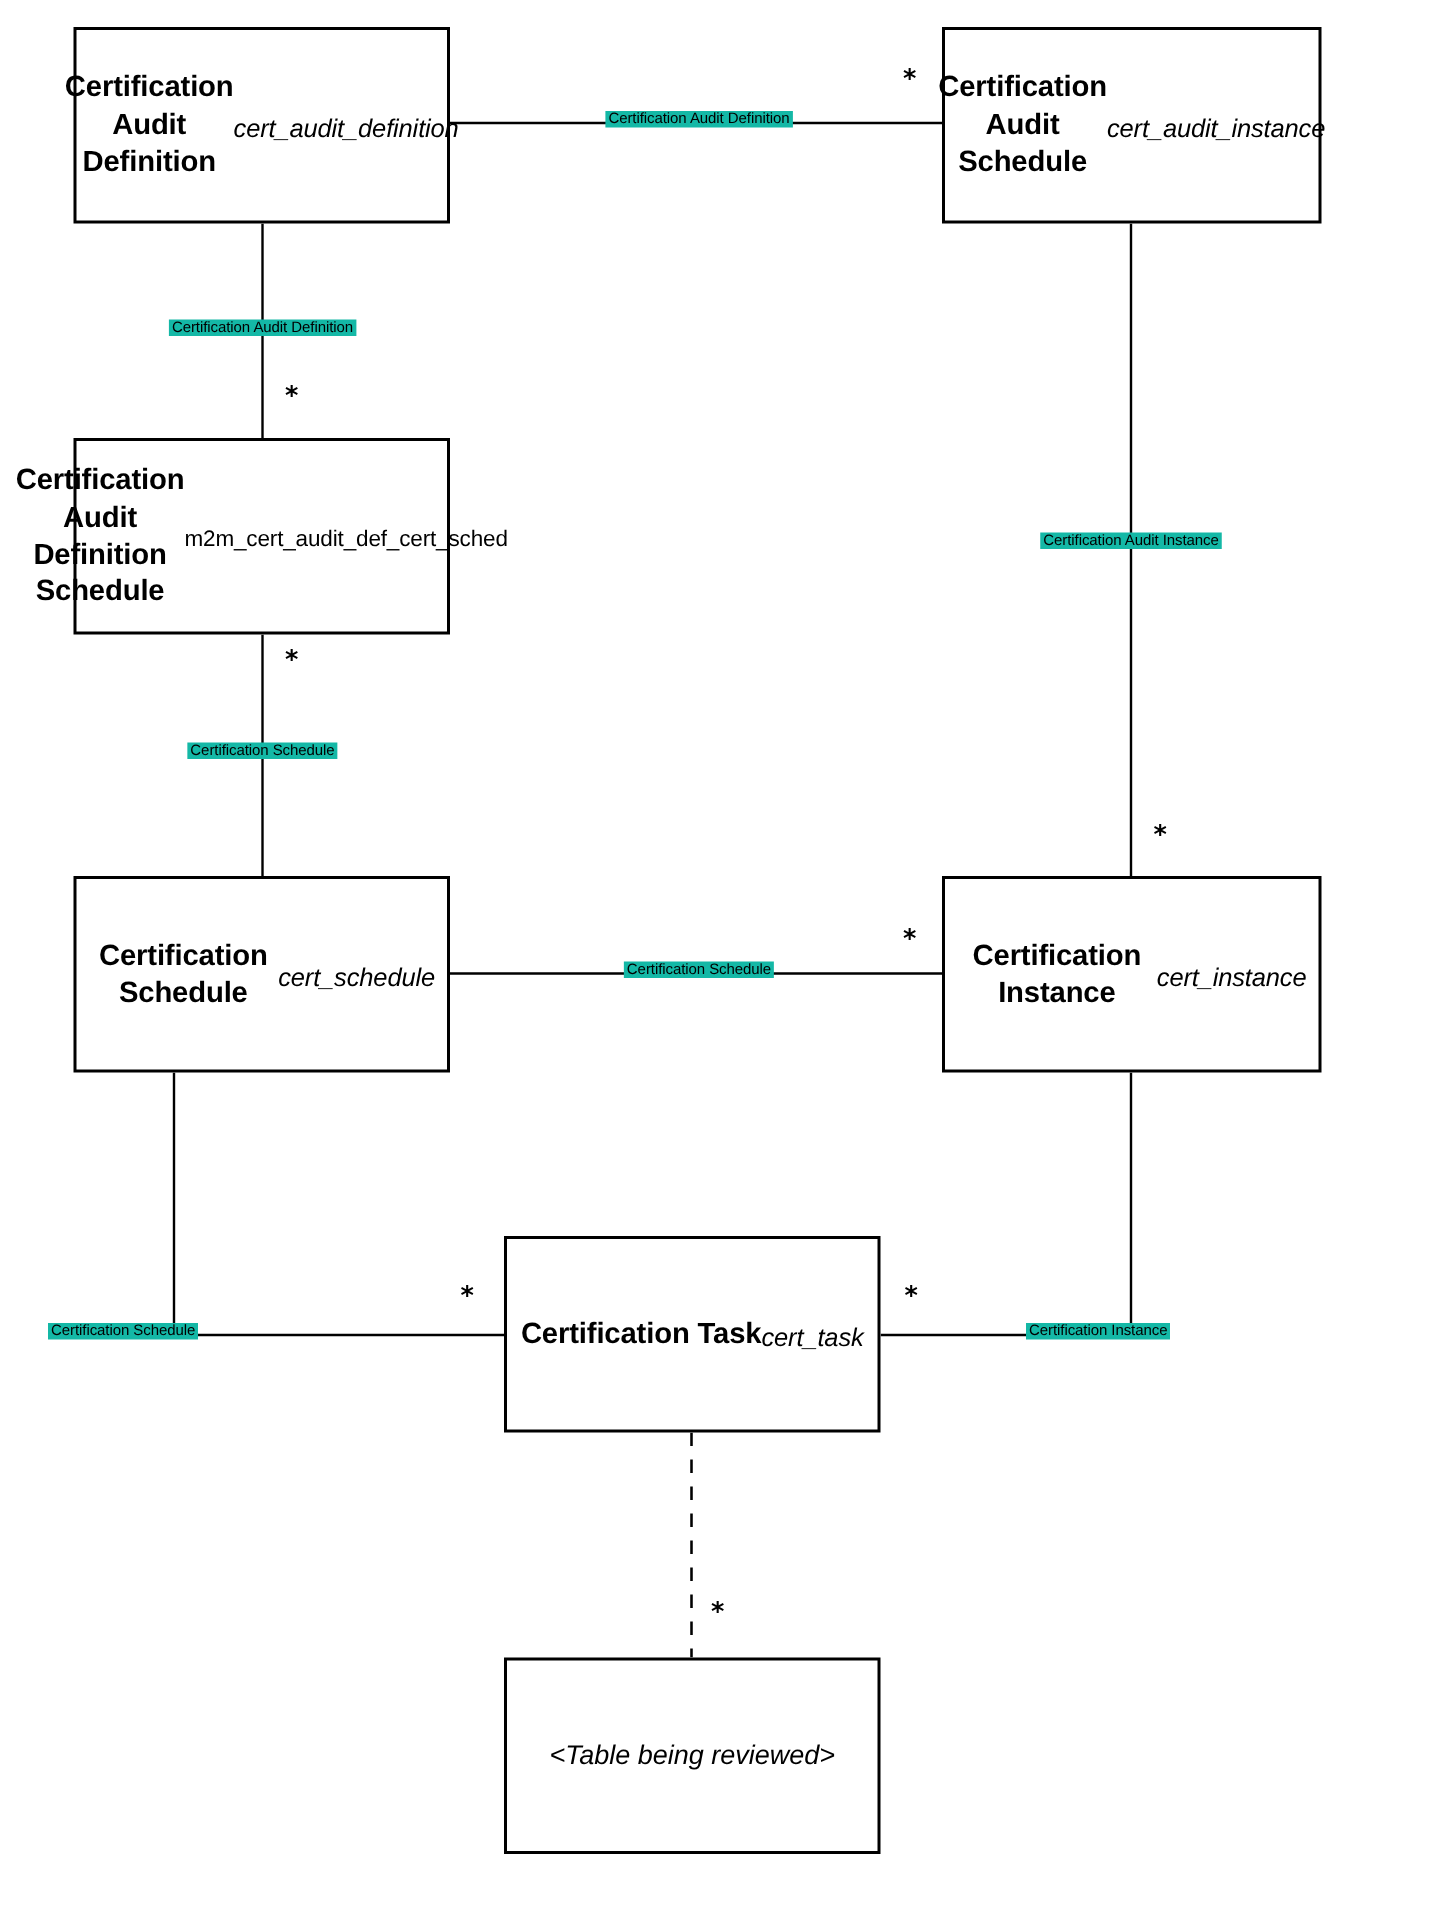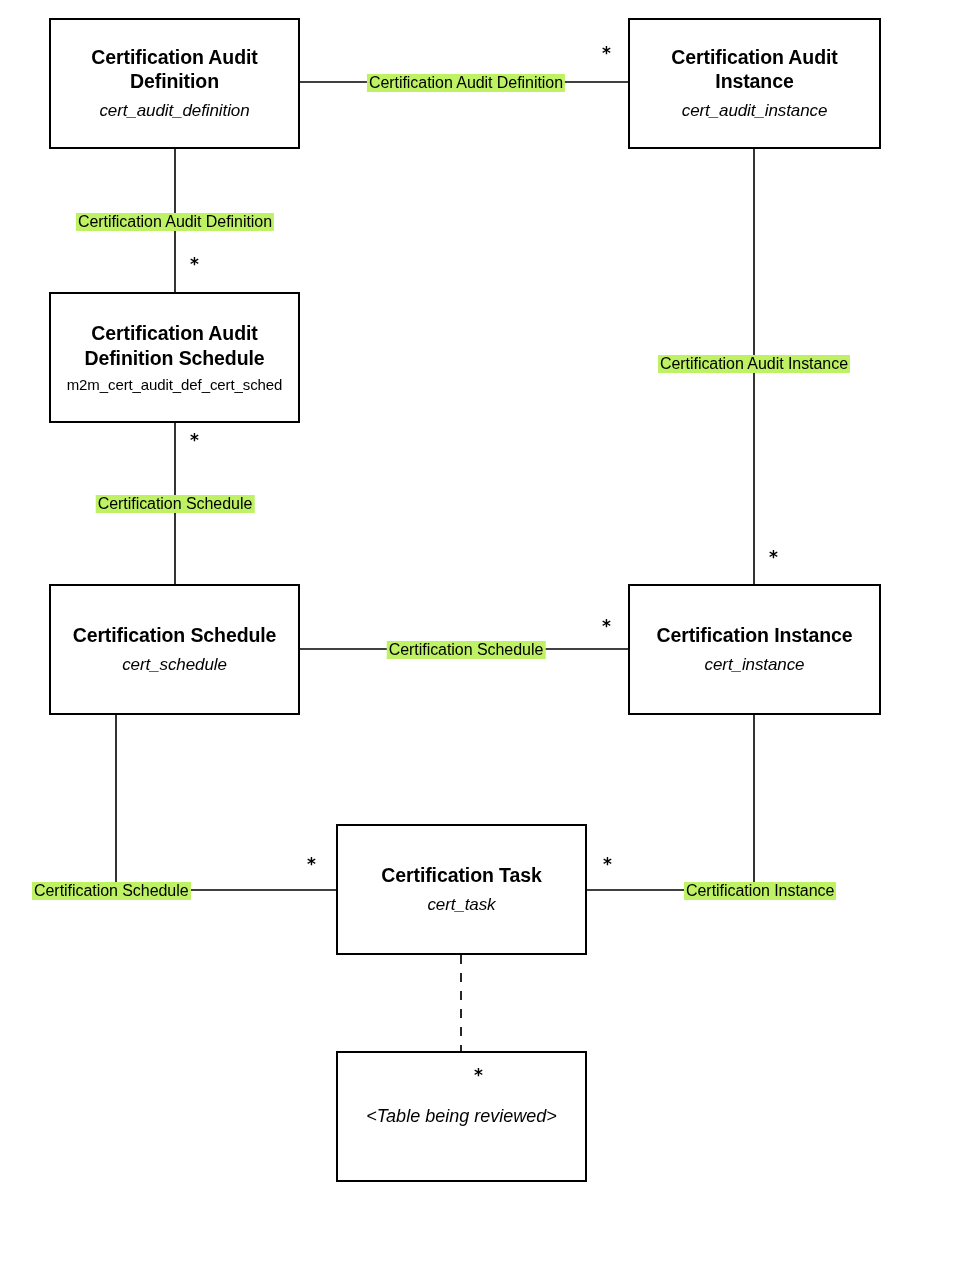--- a/index.html
+++ b/index.html
@@ -25,21 +25,20 @@
     width: 953px;
     height: 1285px;
     pointer-events: none;
   }
   .entity-box {
     position: absolute;
     box-sizing: border-box;
     border: 2px solid #000000;
     background: #ffffff;
     display: flex;
-    flex-direction: column;
     align-items: center;
     justify-content: center;
     text-align: center;
     padding: 14px 8px;
   }
   .entity-title {
     font-size: 19.5px;
     font-weight: bold;
     color: #000000;
     line-height: 1.28;
@@ -59,23 +58,23 @@
     margin-top: 4px;
   }
   .entity-placeholder {
     font-size: 18px;
     font-style: italic;
     color: #000000;
     line-height: 1.3;
   }
   .edge-label {
     position: absolute;
-    font-size: 16px;
+    font-size: 10px;
     color: #000000;
-    background: #bef264;
+    background: #14b8a6;
     white-space: nowrap;
     line-height: 1.1;
     padding: 0 2px;
     letter-spacing: -0.05px;
   }
   .edge-label.centered {
     transform: translateX(-50%);
   }
   .multiplicity {
     position: absolute;
@@ -116,21 +115,21 @@
     <div class="entity-title">
       <span>Certification Audit</span><br>
       <span>Definition</span>
     </div>
     <div class="entity-subtitle">cert_audit_definition</div>
   </div>
 
   <div class="entity-box" style="left:628px; top:18px; width:253px; height:131px;">
     <div class="entity-title">
       <span>Certification Audit</span><br>
-      <span>Instance</span>
+      <span>Schedule</span>
     </div>
     <div class="entity-subtitle">cert_audit_instance</div>
   </div>
 
   <div class="entity-box" style="left:49px; top:292px; width:251px; height:131px;">
     <div class="entity-title">
       <span>Certification Audit</span><br>
       <span>Definition Schedule</span>
     </div>
     <div class="entity-subtitle plain">m2m_cert_audit_def_cert_sched</div>
@@ -150,21 +149,21 @@
     <div class="entity-subtitle">cert_instance</div>
   </div>
 
   <div class="entity-box" style="left:336px; top:824px; width:251px; height:131px;">
     <div class="entity-title">
       <span>Certification Task</span>
     </div>
     <div class="entity-subtitle">cert_task</div>
   </div>
 
-  <div class="entity-box" style="left:336px; top:1051px; width:251px; height:131px;">
+  <div class="entity-box" style="left:336px; top:1105px; width:251px; height:131px;">
     <div class="entity-placeholder">&lt;Table being reviewed&gt;</div>
   </div>
 
   <div class="edge-label centered" style="left:466px; top:74px;">Certification Audit Definition</div>
 
   <div class="edge-label centered" style="left:175px; top:213px;">Certification Audit Definition</div>
 
   <div class="edge-label centered" style="left:175px; top:495px;">Certification Schedule</div>
 
   <div class="edge-label centered" style="left:754px; top:355px;">Certification Audit Instance</div>

